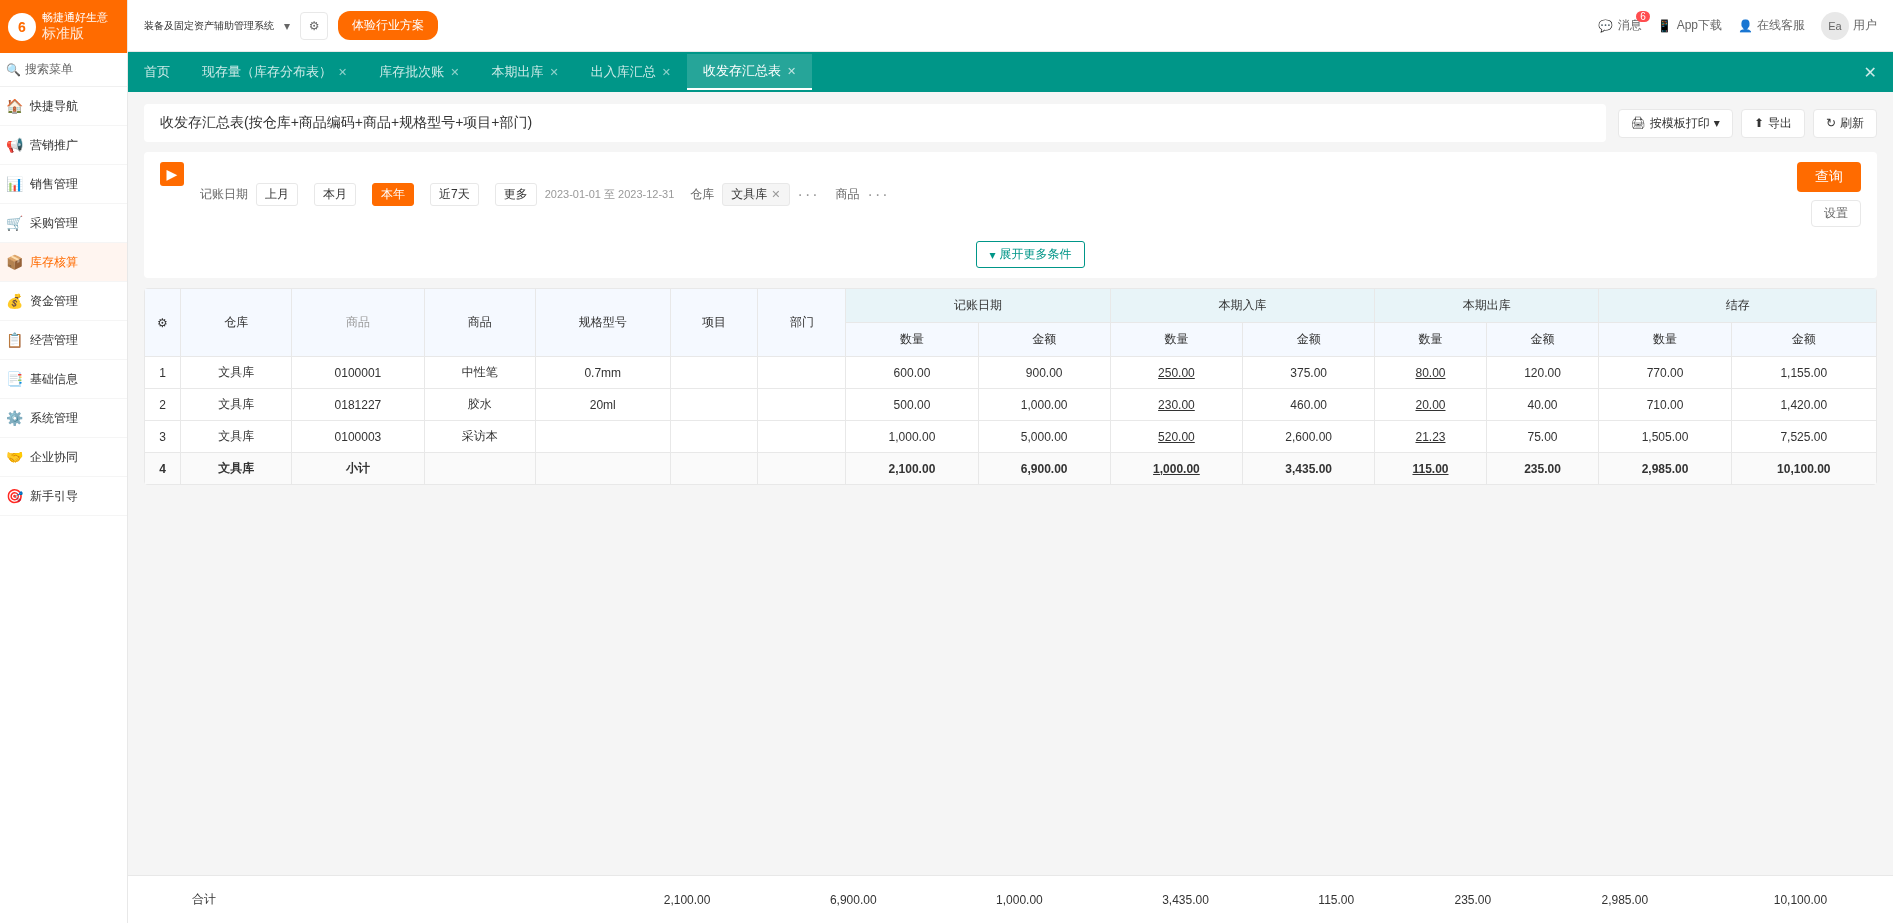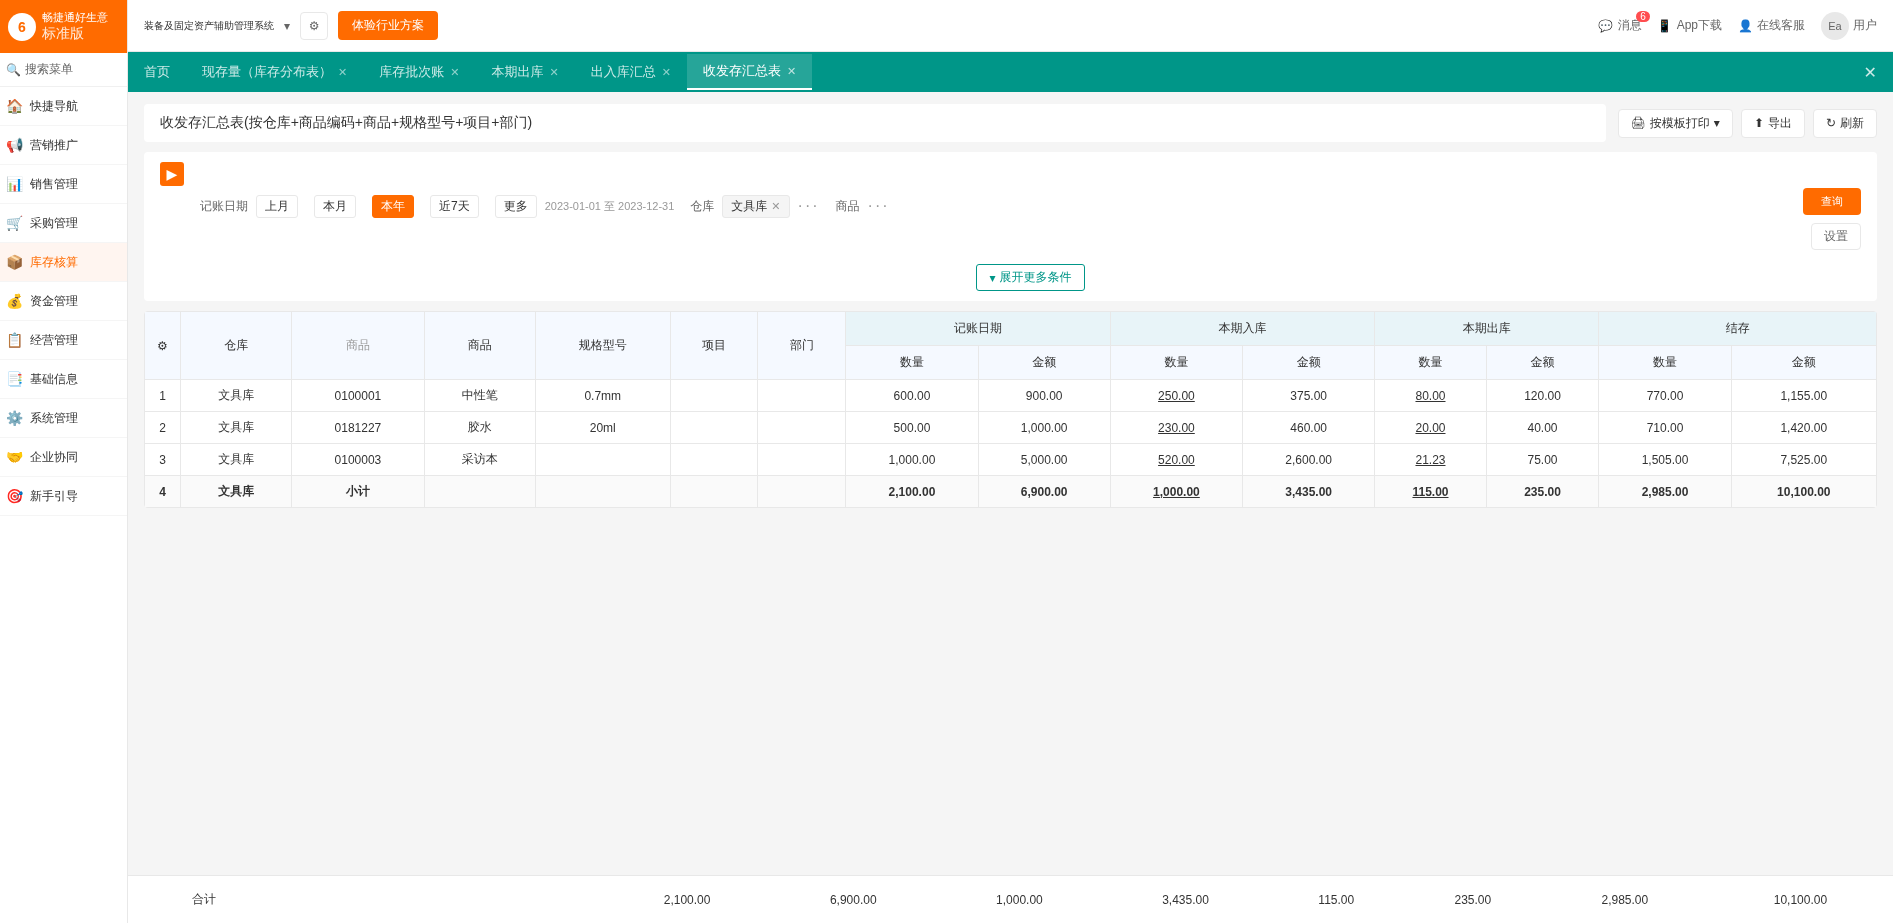--- a/index.html
+++ b/index.html
@@ -16,21 +16,21 @@
 
     
     .main { flex: 1; display: flex; flex-direction: column; overflow: hidden; }
 
     
     .top-header { height: 52px; background: #fff; border-bottom: 1px solid #e8e8e8; display: flex; align-items: center; justify-content: space-between; padding: 0 16px; }
     .top-header-left { display: flex; align-items: center; gap: 10px; }
     .system-name { font-size: 10px; color: #333; }
     .dropdown-btn { display: flex; align-items: center; gap: 4px; color: #666; font-size: 12px; cursor: pointer; }
     .settings-btn { width: 28px; height: 28px; border: 1px solid #e8e8e8; border-radius: 4px; display: flex; align-items: center; justify-content: center; cursor: pointer; color: #666; }
-    .try-btn { background: #ff6b00; color: #fff; border: none; border-radius: 4px; padding: 6px 14px; font-size: 12px; cursor: pointer; }
+    .try-btn { background: #ff6b00; color: #fff; border: none; border-radius: 12px; padding: 6px 14px; font-size: 12px; cursor: pointer; }
     .top-header-right { display: flex; align-items: center; gap: 16px; color: #666; font-size: 12px; }
     .header-action { display: flex; align-items: center; gap: 4px; cursor: pointer; position: relative; }
     .badge-count { background: #ff4d4f; color: #fff; border-radius: 8px; padding: 0 4px; font-size: 10px; position: absolute; top: -6px; right: -8px; }
     .user-avatar { width: 28px; height: 28px; background: #e8e8e8; border-radius: 50%; display: flex; align-items: center; justify-content: center; font-size: 11px; color: #666; }
 
     
     .tab-bar { background: #009688; display: flex; align-items: center; padding: 0; min-height: 40px; }
     .tab { padding: 8px 16px; color: #fff; cursor: pointer; display: flex; align-items: center; gap: 6px; font-size: 13px; opacity: 0.8; white-space: nowrap; }
     .tab.active { background: rgba(255,255,255,0.15); opacity: 1; border-bottom: 2px solid #fff; }
     .tab .close-icon { opacity: 0.7; font-size: 11px; }
@@ -43,21 +43,21 @@
     .filter-section { display: flex; align-items: center; gap: 8px; }
     .filter-label { color: #666; font-size: 12px; white-space: nowrap; }
     .filter-date-btns { display: flex; gap: 16px; }
     .date-btn { padding: 2px 8px; border: 1px solid #e8e8e8; border-radius: 3px; cursor: pointer; font-size: 12px; color: #333; background: #fff; }
     .date-btn.active { background: #ff6b00; color: #fff; border-color: #ff6b00; }
     .date-range { color: #999; font-size: 11px; }
     .filter-tag { display: flex; align-items: center; gap: 4px; background: #f5f5f5; border: 1px solid #e8e8e8; border-radius: 3px; padding: 2px 8px; font-size: 12px; }
     .filter-tag .remove { cursor: pointer; color: #999; font-size: 11px; }
     .filter-dots { color: #999; cursor: pointer; font-size: 16px; letter-spacing: 2px; }
     .expand-btn { display: flex; align-items: center; gap: 4px; color: #009688; cursor: pointer; font-size: 12px; padding: 4px 12px; border: 1px solid #009688; border-radius: 3px; margin: 6px auto 0; }
-    .query-btn { background: #ff6b00; color: #fff; border: none; border-radius: 4px; padding: 6px 18px; font-size: 11px; cursor: pointer; margin-top: 26px; }
+    .query-btn { background: #ff6b00; color: #fff; border: none; border-radius: 4px; padding: 6px 18px; font-size: 14px; cursor: pointer; }
     .set-btn { background: #fff; color: #666; border: 1px solid #e8e8e8; border-radius: 4px; padding: 4px 12px; font-size: 12px; cursor: pointer; margin-top: 4px; }
 
     
     .table-container { background: #fff; border-radius: 4px; overflow: hidden; }
 
     table { width: 100%; border-collapse: collapse; font-size: 12px; }
     thead tr { background: #f5f9ff; }
     th { padding: 8px 10px; text-align: center; color: #333; font-weight: 500; border: 1px solid #e8e8e8; font-size: 12px; }
     td { padding: 7px 10px; text-align: center; border: 1px solid #e8e8e8; color: #333; }
     tr.subtotal td { font-weight: bold; background: #fafafa; }

